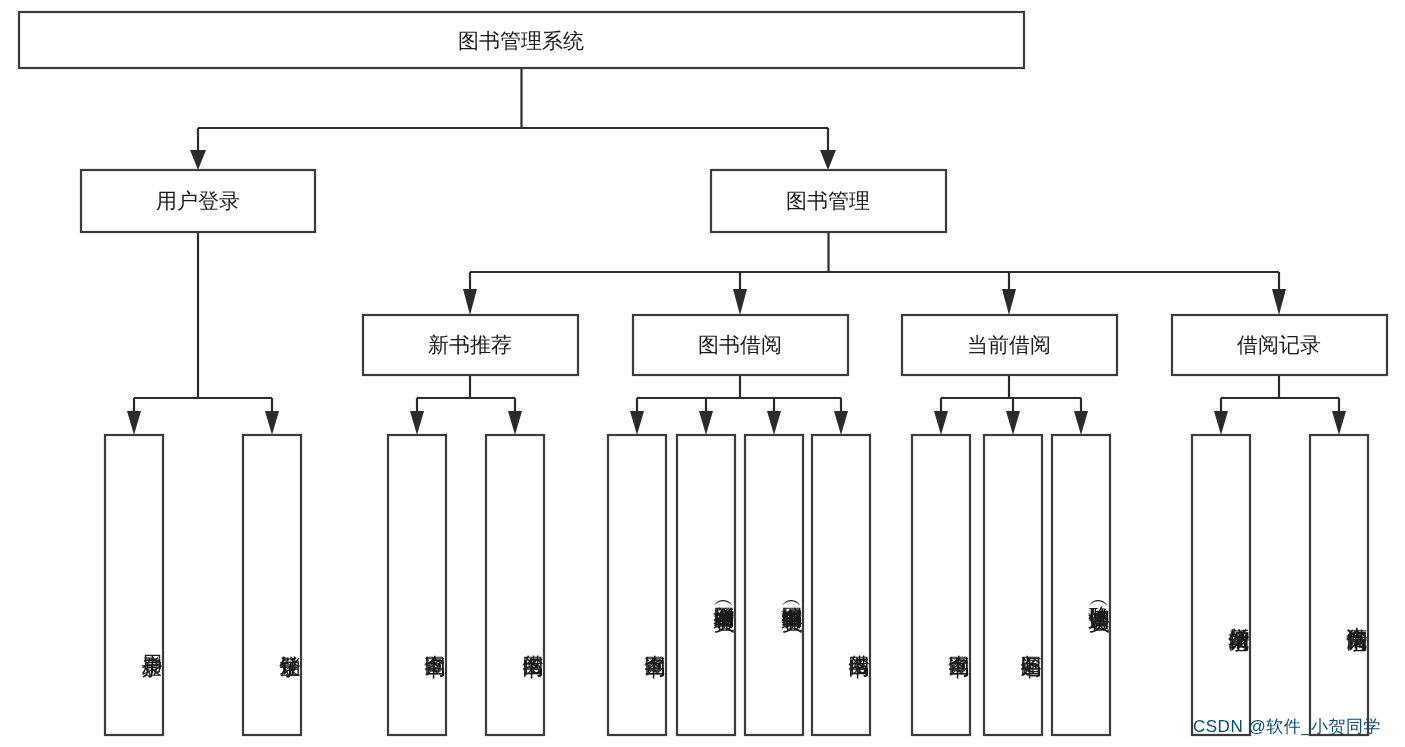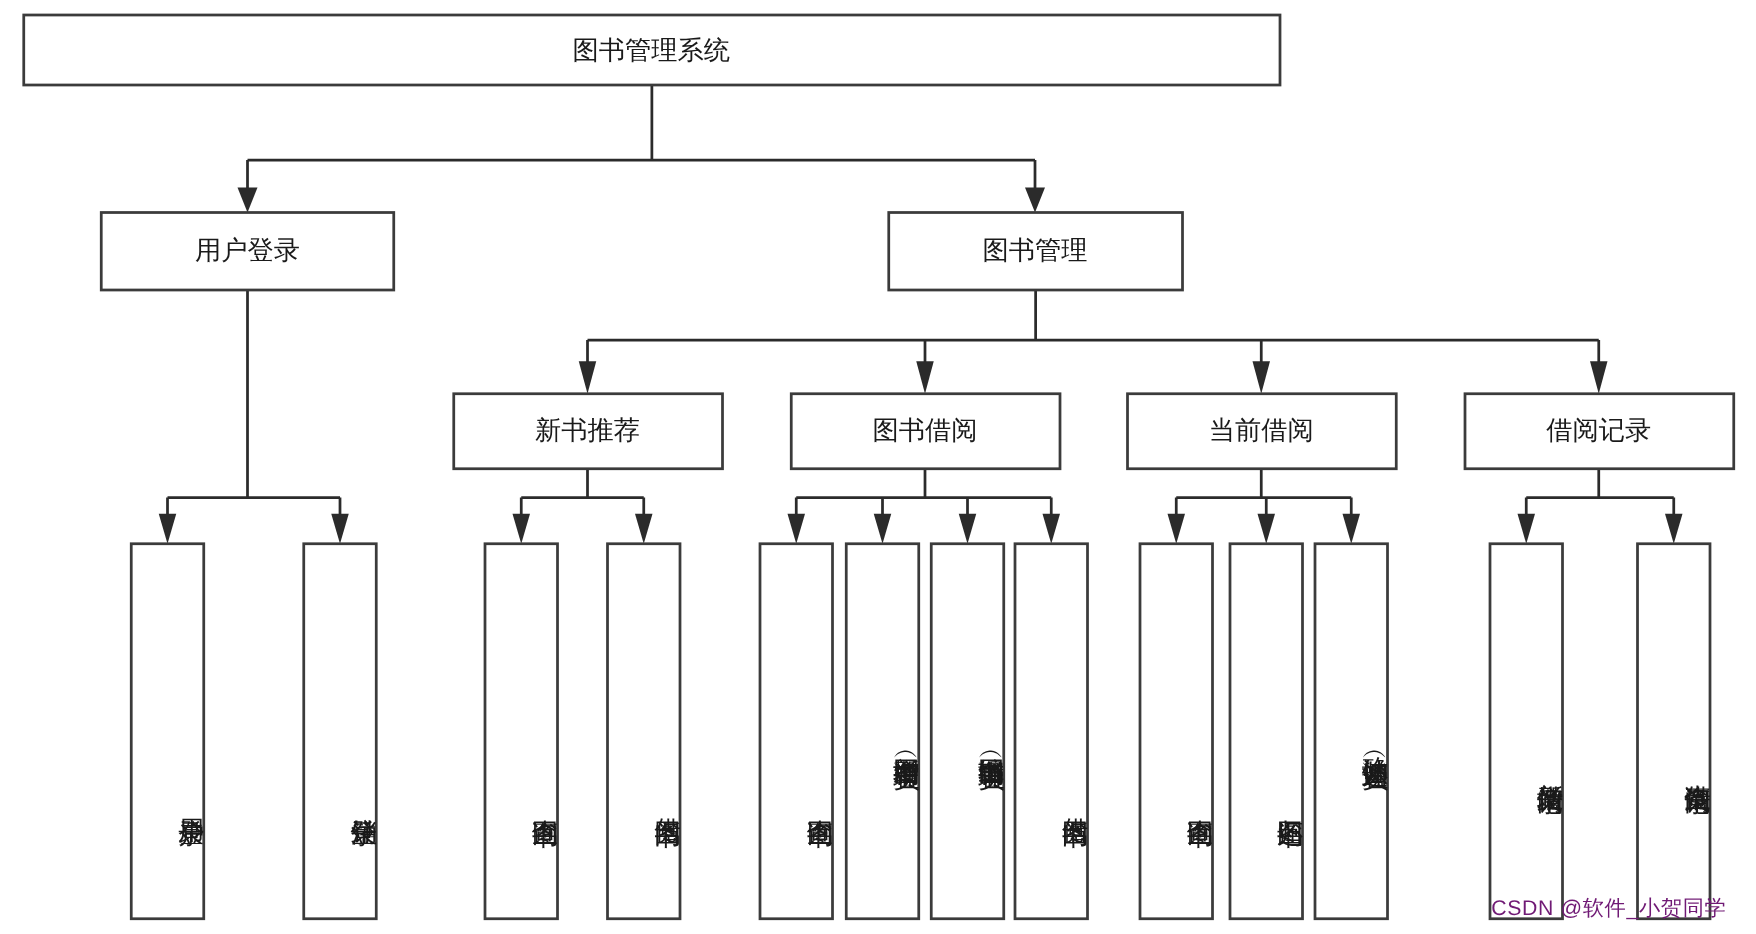--- a/index.html
+++ b/index.html
@@ -62,21 +62,21 @@
     display: flex;
     align-items: flex-start;
     justify-content: center;
     white-space: nowrap;
     pointer-events: none;
   }
   .watermark {
     position: absolute;
     font-family: "Liberation Sans", "DejaVu Sans", sans-serif;
     font-size: 17px;
-    color: #701a75;
+    color: #0c4a6e;
     white-space: nowrap;
     letter-spacing: 0.5px;
   }
 </style>
 </head>
 <body>
 
 <div id="diagram-root">
 
   <svg id="tree-svg" viewBox="0 0 1405 747">

